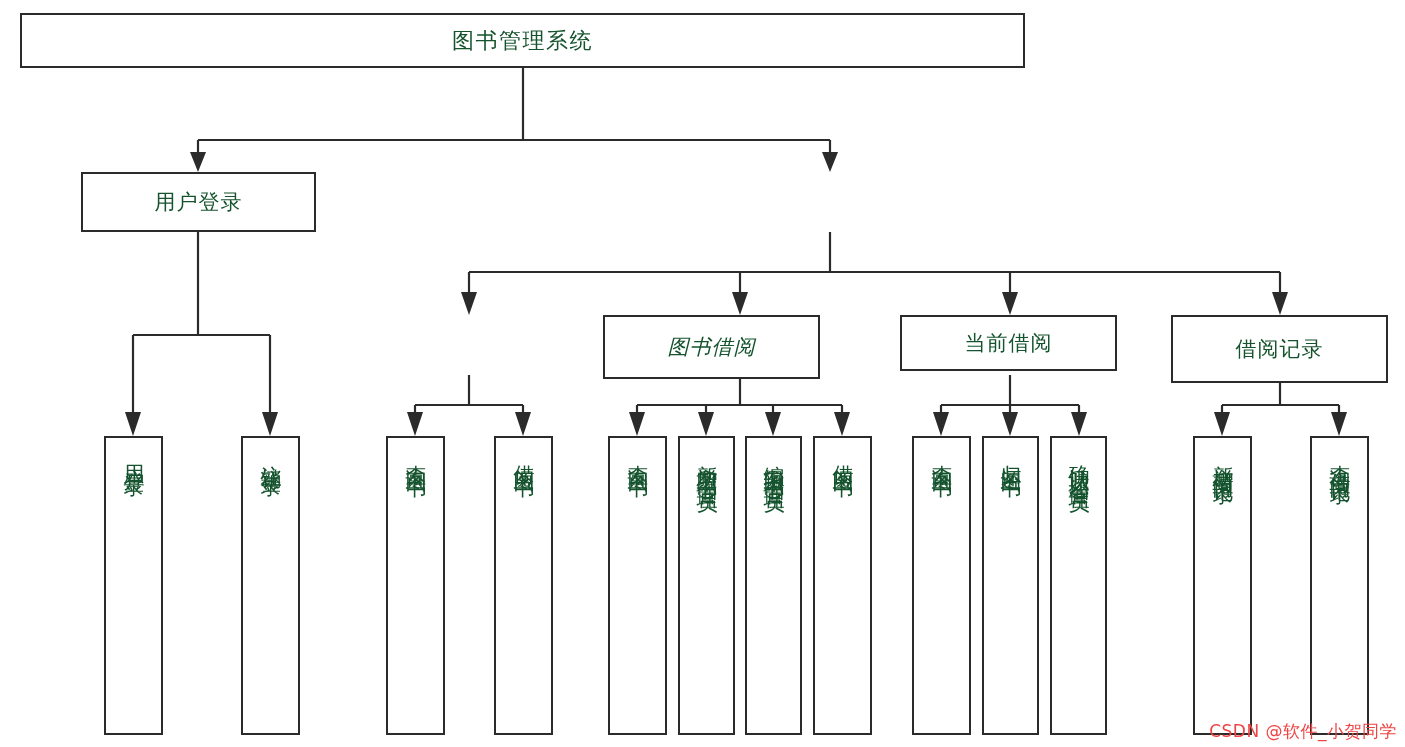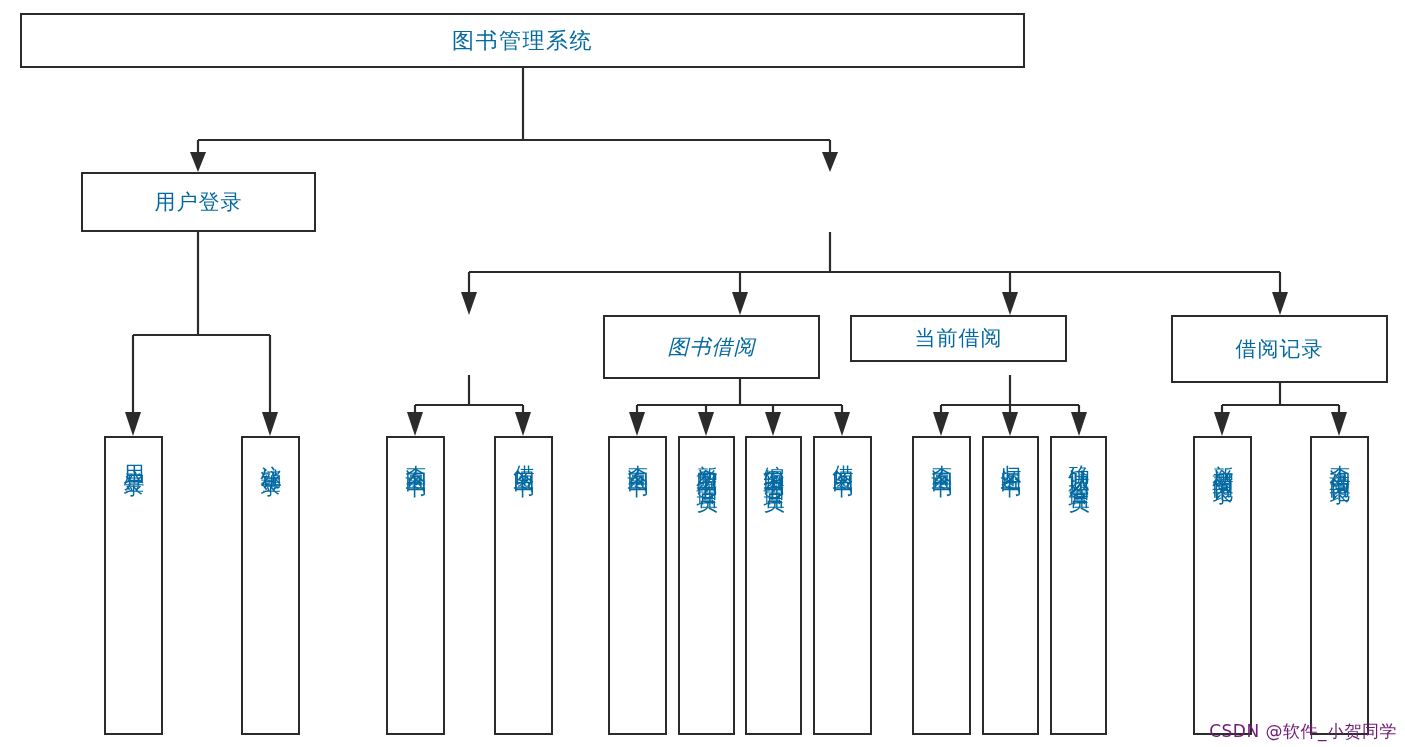--- a/index.html
+++ b/index.html
@@ -20,21 +20,21 @@
   }
   
   .node {
     position: absolute;
     box-sizing: border-box;
     background: #ffffff;
     border: 2px solid #2b2b2b;
     display: flex;
     align-items: center;
     justify-content: center;
-    color: #0369a1;
+    color: #14532d;
   }
   .node .label {
     display: block;
     text-align: center;
     line-height: 1.18;
     white-space: nowrap;
   }
   
   .node.horiz .label {
     font-size: 21px;
@@ -73,21 +73,21 @@
   }
   #wires polygon {
     fill: #2b2b2b;
   }
   
   .watermark {
     position: absolute;
     right: 8px;
     bottom: 4px;
     font-size: 17px;
-    color: #701a75;
+    color: #ef4444;
     white-space: nowrap;
     letter-spacing: 0.5px;
   }
 </style>
 </head>
 <body>
 
 <div id="canvas">
 
   <svg id="wires" viewBox="0 0 1405 747" width="1405" height="747">
@@ -156,21 +156,21 @@
     <span class="label">图书管理系统</span>
   </div>
 
   <div class="node horiz" style="left:81px; top:172px; width:235px; height:60px;">
     <span class="label">用户登录</span>
   </div>
 
   <div class="node horiz" style="left:603px; top:315px; width:217px; height:64px;font-style:italic;">
     <span class="label">图书借阅</span>
   </div>
-  <div class="node horiz" style="left:850px; top:315px; width:217px; height:47px;">
+  <div class="node horiz" style="left:900px; top:315px; width:217px; height:56px;">
     <span class="label">当前借阅</span>
   </div>
   <div class="node horiz" style="left:1171px; top:315px; width:217px; height:68px;">
     <span class="label">借阅记录</span>
   </div>
 
   <div class="node vert" style="left:104px; top:436px; width:59px; height:299px;">
     <span class="label">用户登录</span>
   </div>
   <div class="node vert" style="left:241px; top:436px; width:59px; height:299px;">

